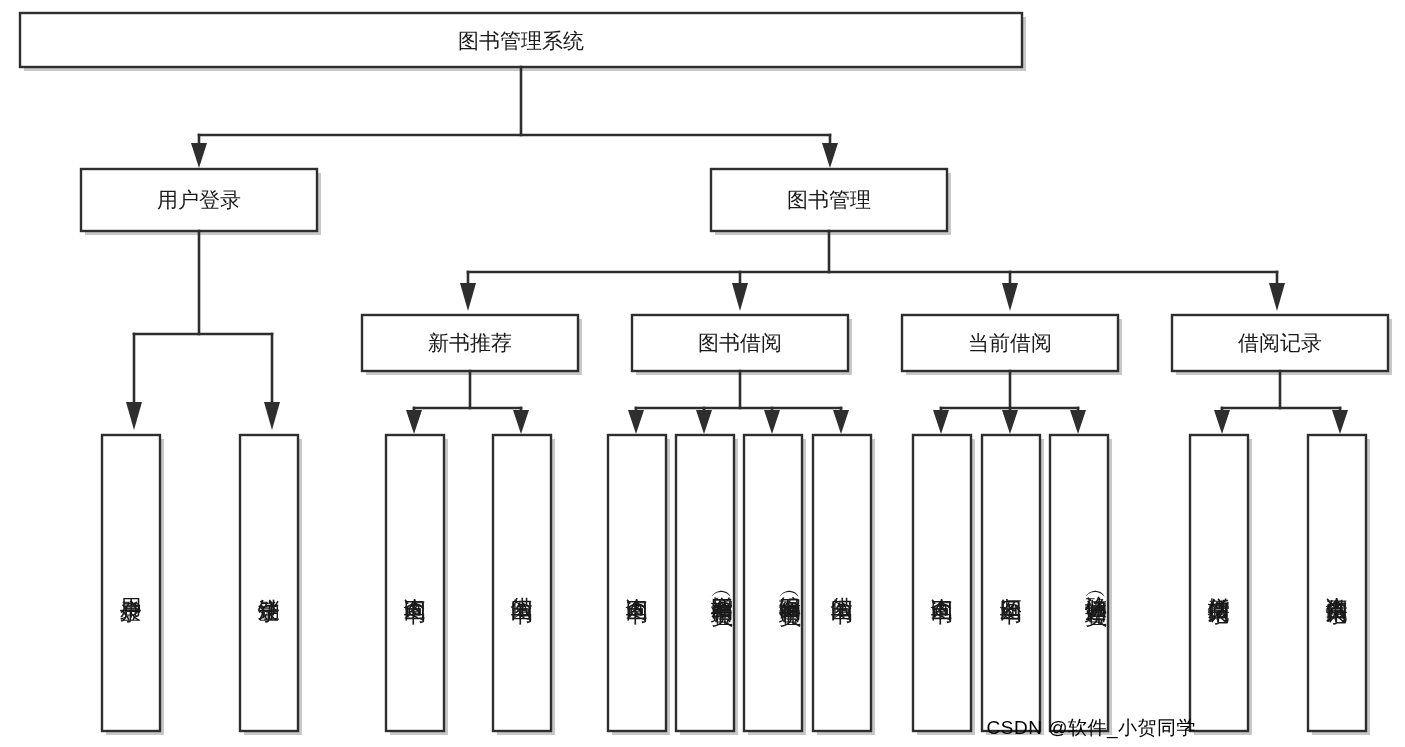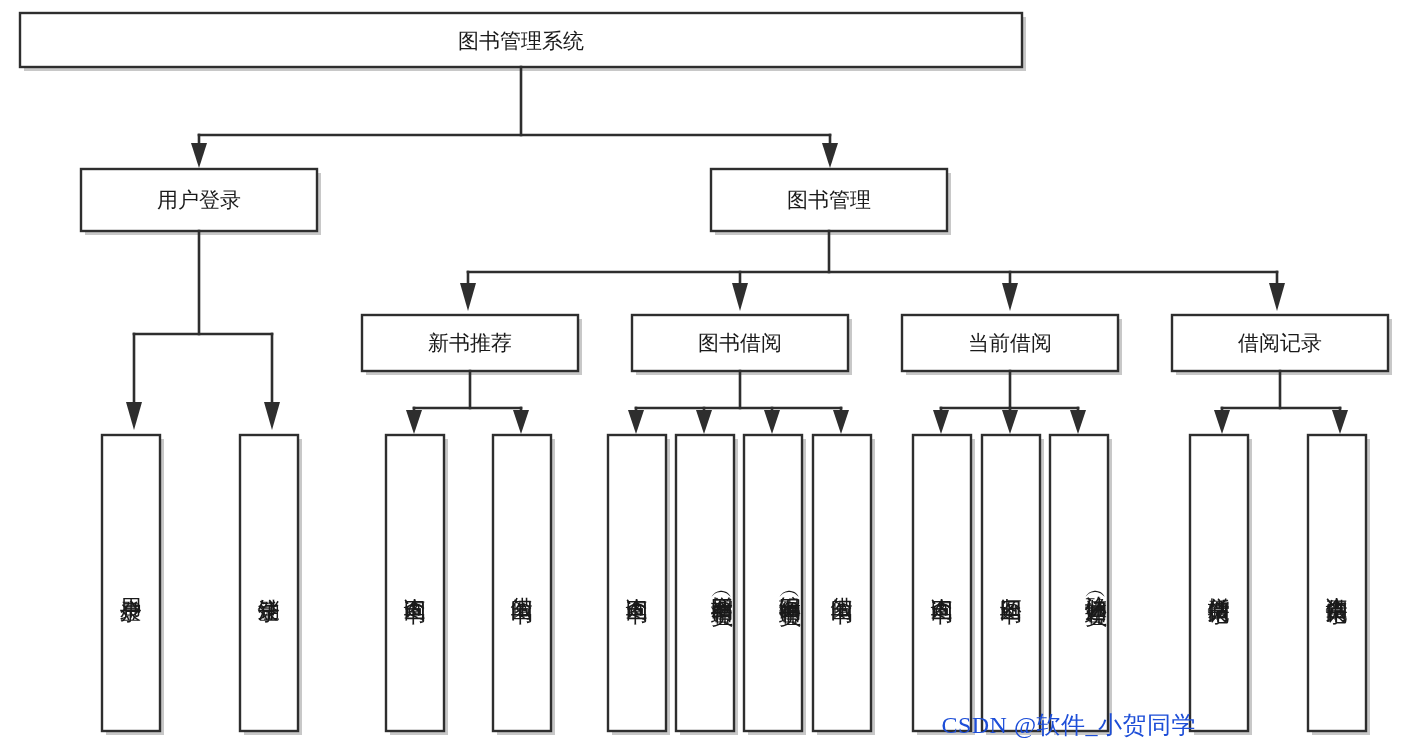--- a/index.html
+++ b/index.html
@@ -62,23 +62,23 @@
     letter-spacing: 1.5px;
     color: #1a1a1a;
     text-align: center;
     white-space: nowrap;
     pointer-events: none;
   }
   .watermark {
     position: absolute;
     right: 8px;
     bottom: 6px;
-    font-family: Liberation Serif, serif;
-    font-size: 24px;
-    color: #1d4ed8;
+    font-family: Liberation Sans, sans-serif;
+    font-size: 19px;
+    color: #000000;
     letter-spacing: 0.5px;
     user-select: none;
   }
 </style>
 </head>
 <body>
 
 <div id="diagram-root">
 
   <svg id="diagram-svg" viewBox="0 0 1405 747">

